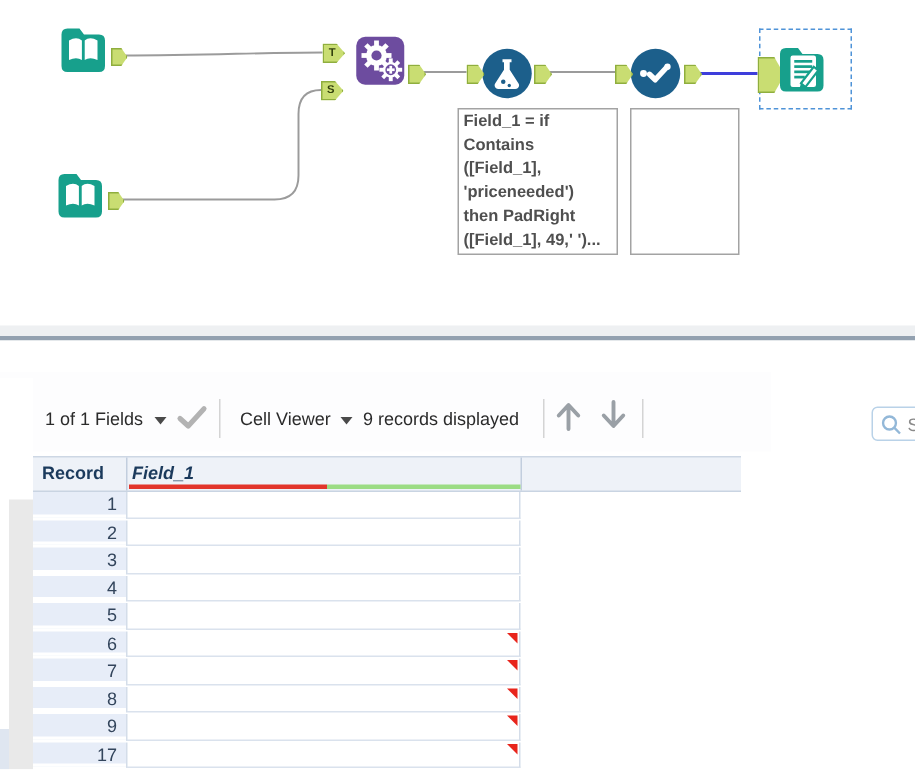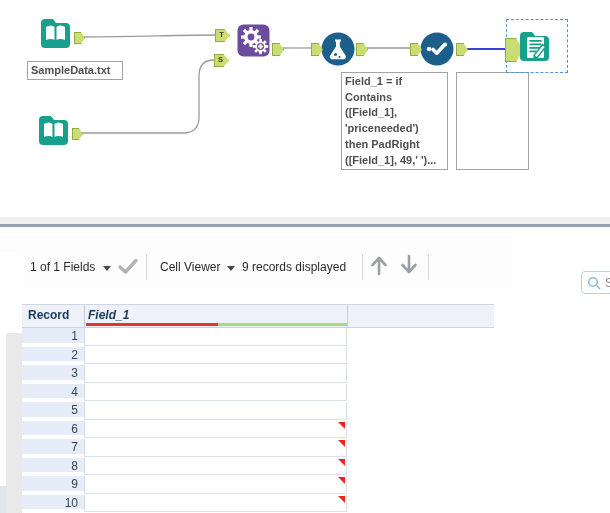--- a/index.html
+++ b/index.html
@@ -5,33 +5,33 @@
   html,body{margin:0;padding:0;background:#fff;}
   #app{position:relative;width:610px;height:513px;overflow:hidden;
        font-family:"Liberation Sans",sans-serif;background:#fff;}
   .abs{position:absolute;}
 
   
   #canvas{left:0;top:0;width:610px;height:217px;background:#fff;}
   .tool-label{border:1px solid #a3a3a3;background:#fff;color:#4f4f4f;
     font-size:11px;font-weight:600;line-height:15px;padding:1px 3px;white-space:pre;}
   .annotation{border:1px solid #a3a3a3;background:#fff;color:#4f4f4f;
-    font-size:11px;font-weight:600;line-height:15.7px;padding:1px 3px;white-space:pre;margin-left:36px;}
+    font-size:11px;font-weight:600;line-height:15.7px;padding:1px 3px;white-space:pre;}
   .anchor{background:#c9dd72;border:1px solid #8fae3e;
     clip-path:polygon(0 0,62% 0,100% 50%,62% 100%,0 100%);}
   .anchor-lbl{position:absolute;left:1px;top:0;width:9px;text-align:center;
     font-size:7.5px;font-weight:700;color:#33410e;line-height:9px;}
   .sel-box{border:1px dashed #4f93d8;}
 
   
   #band{left:0;top:217px;width:610px;height:7px;background:#eef0f2;}
   #panel-line{left:0;top:224px;width:610px;height:3px;background:#93a1b0;}
   #title-bar{left:0;top:227px;width:610px;height:25px;background:#fff;}
   #panel-title{left:-5px;top:231px;font-size:11.5px;color:#3c3c3c;white-space:pre;}
-  #toolbar{left:0;top:236px;width:514px;height:53px;background:#fdfdfe;}
+  #toolbar{left:0;top:248px;width:514px;height:53px;background:#fdfdfe;}
   .tb-text{font-size:12px;color:#2b2b2b;white-space:pre;}
   .caret{width:0;height:0;border-left:4px solid transparent;border-right:4px solid transparent;
     border-top:5px solid #4a4a4a;}
   .tb-sep{width:1px;height:26px;background:#d4d4d4;top:270px;}
   #search-box{left:581px;top:271px;width:60px;height:23px;border:1px solid #b9d2e8;
     border-radius:4px;background:#fff;display:flex;align-items:center;gap:4px;padding-left:5px;box-sizing:border-box;}
   #search-text{font-size:12px;color:#8a8a8a;}
 
   
   #left-rail{left:0;top:252px;width:22px;height:261px;background:#fff;}
@@ -77,21 +77,20 @@
       <path d="M458,49 H505" stroke="#3e3edb" stroke-width="2" fill="none"></path>
     </svg>
 
     <svg class="abs" style="left:38px;top:15px" width="35" height="38">
       <path d="M7,4 h8 l3,4 h10 q4,0 4,4 v17 q0,4 -4,4 H7 q-4,0 -4,-4 V8 q0,-4 4,-4 z" fill="#17a08c"></path>
       <path d="M8,12 q5,-3 8.6,0 v13 q-3.6,-2.2 -8.6,0 z" fill="#fff"></path>
       <path d="M27,12 q-5,-3 -8.6,0 v13 q3.6,-2.2 8.6,0 z" fill="#fff"></path>
       <path d="M17.5,11.5 v13.5" stroke="#17a08c" stroke-width="1.4"></path>
     </svg>
     <div class="abs anchor" style="left:74px;top:32px;width:9px;height:10px"></div>
-    <div class="abs tool-label" style="left:27px;top:61px;width:88px">SampleData.txt</div>
 
     <svg class="abs" style="left:36px;top:112px" width="35" height="38">
       <path d="M7,4 h8 l3,4 h10 q4,0 4,4 v17 q0,4 -4,4 H7 q-4,0 -4,-4 V8 q0,-4 4,-4 z" fill="#17a08c"></path>
       <path d="M8,12 q5,-3 8.6,0 v13 q-3.6,-2.2 -8.6,0 z" fill="#fff"></path>
       <path d="M27,12 q-5,-3 -8.6,0 v13 q3.6,-2.2 8.6,0 z" fill="#fff"></path>
       <path d="M17.5,11.5 v13.5" stroke="#17a08c" stroke-width="1.4"></path>
     </svg>
     <div class="abs anchor" style="left:72px;top:128px;width:9px;height:10px"></div>
 
     <svg class="abs" style="left:237px;top:24px" width="33" height="33">
@@ -295,21 +294,21 @@
 
     <div class="trow">
       <div class="rec-cell">9</div>
       <div class="val-cell">
         
         <span class="flag" style="display: block;"></span>
       </div>
     </div>
 
     <div class="trow">
-      <div class="rec-cell">10</div>
+      <div class="rec-cell">17</div>
       <div class="val-cell">
         
         <span class="flag" style="display: block;"></span>
       </div>
     </div>
   </div>
   </div>
 
 </div>
 

